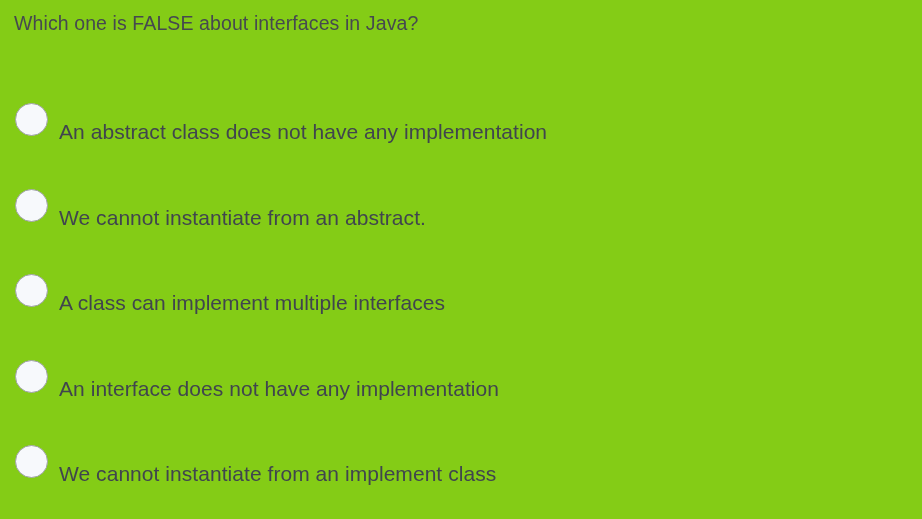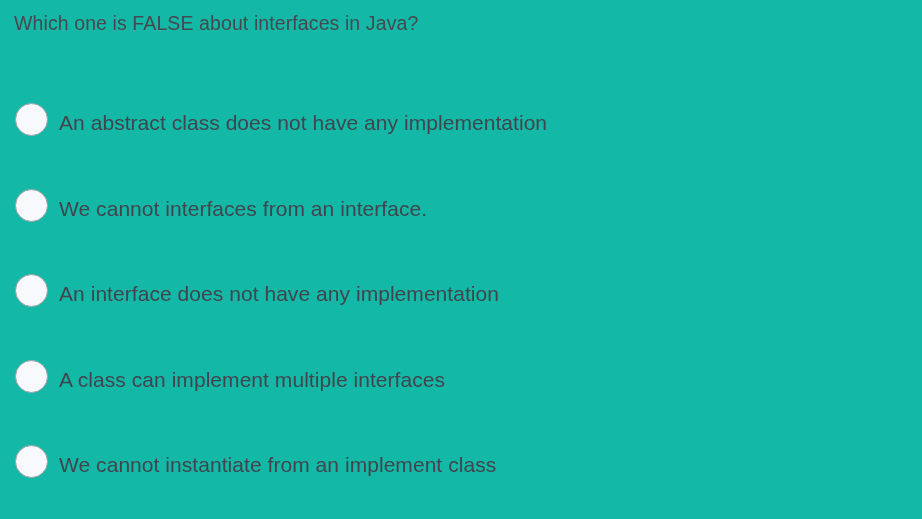--- a/index.html
+++ b/index.html
@@ -12,21 +12,21 @@
     height: 519px;
     background: #ffffff;
     font-family: "Liberation Sans", sans-serif;
     overflow: hidden;
     -webkit-font-smoothing: antialiased;
   }
   .quiz {
     position: relative;
     width: 922px;
     height: 519px;
-    background: #14b8a6;
+    background: #84cc16;
   }
   .question-text {
     position: absolute;
     left: 14px;
     top: 10px;
     font-size: 19.5px;
     line-height: 26px;
     color: #46494f;
     letter-spacing: 0.1px;
     white-space: nowrap;
@@ -51,21 +51,21 @@
     height: 33px;
     margin-top: 8px;
     border: 1.4px solid #9fa1a8;
     border-radius: 50%;
     background: #f7f9fc;
     box-sizing: border-box;
   }
   .option-label {
     flex: 1 1 auto;
     margin-left: 11px;
-    margin-top: 14px;
+    margin-top: 23px;
     font-size: 21px;
     line-height: 27px;
     color: #40454e;
     letter-spacing: 0.05px;
     white-space: nowrap;
   }
 </style>
 </head>
 <body>
 
@@ -75,31 +75,31 @@
 
   <div class="options">
 
     <div class="option-row">
       <span class="radio-outer"></span>
       <span class="option-label">An abstract class does not have any implementation</span>
     </div>
 
     <div class="option-row">
       <span class="radio-outer"></span>
-      <span class="option-label">We cannot interfaces from an interface.</span>
+      <span class="option-label">We cannot instantiate from an abstract.</span>
+    </div>
+
+    <div class="option-row">
+      <span class="radio-outer"></span>
+      <span class="option-label">A class can implement multiple interfaces</span>
     </div>
 
     <div class="option-row">
       <span class="radio-outer"></span>
       <span class="option-label">An interface does not have any implementation</span>
-    </div>
-
-    <div class="option-row">
-      <span class="radio-outer"></span>
-      <span class="option-label">A class can implement multiple interfaces</span>
     </div>
 
     <div class="option-row">
       <span class="radio-outer"></span>
       <span class="option-label">We cannot instantiate from an implement class</span>
     </div>
 
   </div>
 </div>
 

